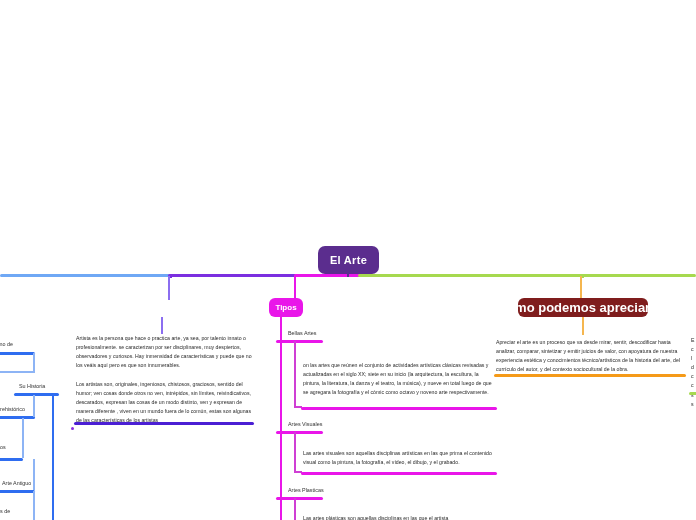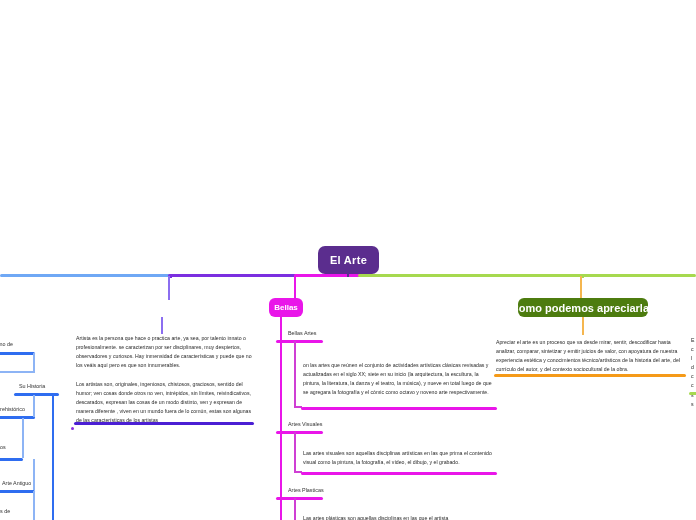--- a/index.html
+++ b/index.html
@@ -31,21 +31,21 @@
   .node-artista{
     left:119px;top:298px;width:86px;height:19px;
     background:#4b1fd4;border-radius:6px;font-size:8px;
   }
   .node-tipos{
     left:269px;top:298px;width:34px;height:19px;
     background:#e916e9;border-radius:6px;font-size:8px;
   }
   .node-apreciar{
     left:518px;top:298px;width:130px;height:19px;
-    background:#4d7c0f;border-radius:6px;font-size:11px;
+    background:#7f1d1d;border-radius:6px;font-size:13px;
   }
 
   
   .trunk{position:absolute;height:3px;border-radius:2px;}
   .vline{position:absolute;width:2px;}
   .hline{position:absolute;height:2px;}
 
   
   .para{
     position:absolute;
@@ -102,21 +102,21 @@
     <p>Artista es la persona que hace o practica arte, ya sea, por talento innato o profesionalmente. se caracterizan por ser disciplinares, muy despiertos, observadores y curiosos. Hay inmensidad de características y puede que no los veáis aquí pero es que son innumerables.</p>
   </div>
   <div class="para" style="left:76px;top:380px;width:178px;">
     <p>Los artistas son, originales, ingeniosos, chistosos, graciosos, sentido del humor; ven cosas donde otros no ven, intrépidos, sin límites, reivindicativos, descarados, expresan las cosas de un modo distinto, ven y expresan de manera diferente , viven en un mundo fuera de lo común, estas son algunas de las características de los artistas</p>
   </div>
   <div class="underbar" style="left:74px;top:422px;width:180px;background:#4b1fd4;"></div>
 
   <div class="vline" style="left:294px;top:276px;height:24px;background:#e916e9;"></div>
 
   <div class="node node-tipos">
-    <span>Bellas</span>
+    <span>Tipos</span>
   </div>
 
   <div class="vline" style="left:280px;top:317px;height:205px;background:#e916e9;"></div>
 
   <div class="sublabel" style="left:288px;top:330px;">Bellas Artes</div>
   <div class="underbar" style="left:276px;top:340px;width:47px;background:#e916e9;"></div>
   <div class="vline" style="left:294px;top:341px;height:67px;background:#cf3fd4;"></div>
   <div class="hline" style="left:294px;top:406px;width:8px;background:#cf3fd4;"></div>
   <div class="para" style="left:303px;top:361px;width:192px;">
     <p>on las artes que reúnen el conjunto de actividades artísticas clásicas revisadas y actualizadas en el siglo XX; siete en su inicio (la arquitectura, la escultura, la pintura, la literatura, la danza y el teatro, la música), y nueve en total luego de que se agregara la fotografía y el cómic como octavo y noveno arte respectivamente.</p>

